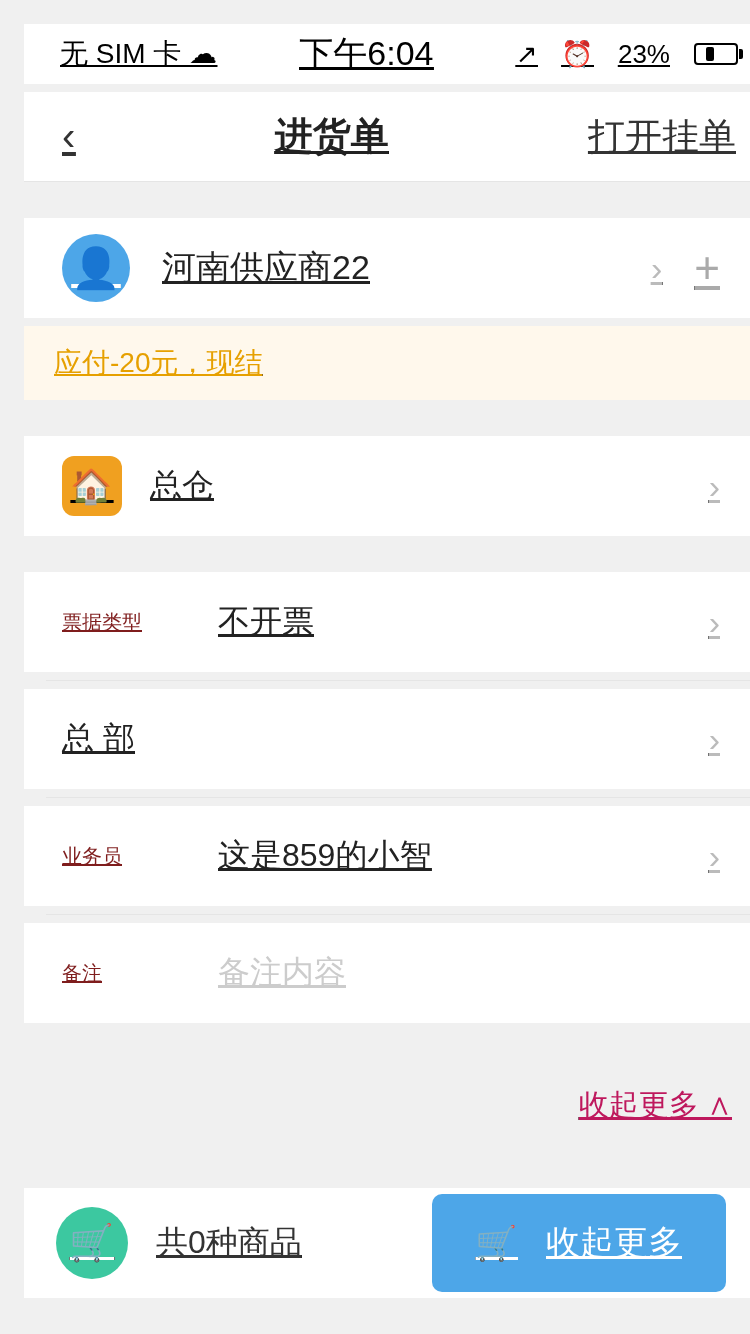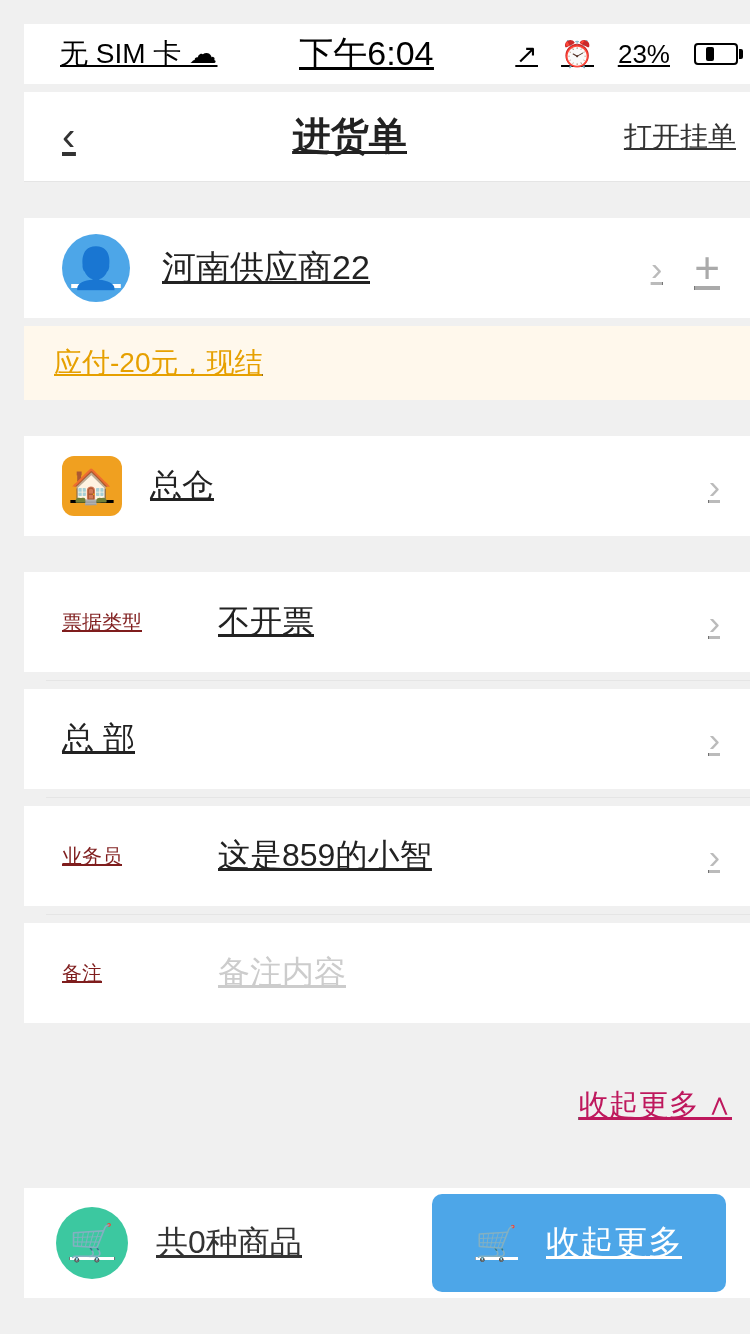--- a/index.html
+++ b/index.html
@@ -37,21 +37,21 @@
       height: 90px;
       background: #fff;
       display: flex;
       align-items: center;
       justify-content: space-between;
       padding: 0 30px;
       border-bottom: 1px solid #e5e5e5;
     }
     .nav-back { font-size: 40px; color: #333; cursor: pointer; }
     .nav-title { font-size: 38px; font-weight: 600; color: #222; }
-    .nav-action { font-size: 28px; color: #333; }
+    .nav-action { font-size: 37px; color: #333; }
 
     
     .section-gap { height: 20px; background: #f0f0f0; }
     .line-divider-indent { height: 1px; background: #e5e5e5; margin-left: 30px; }
 
     
     .supplier-row {
       background: #fff;
       display: flex;
       align-items: center;

